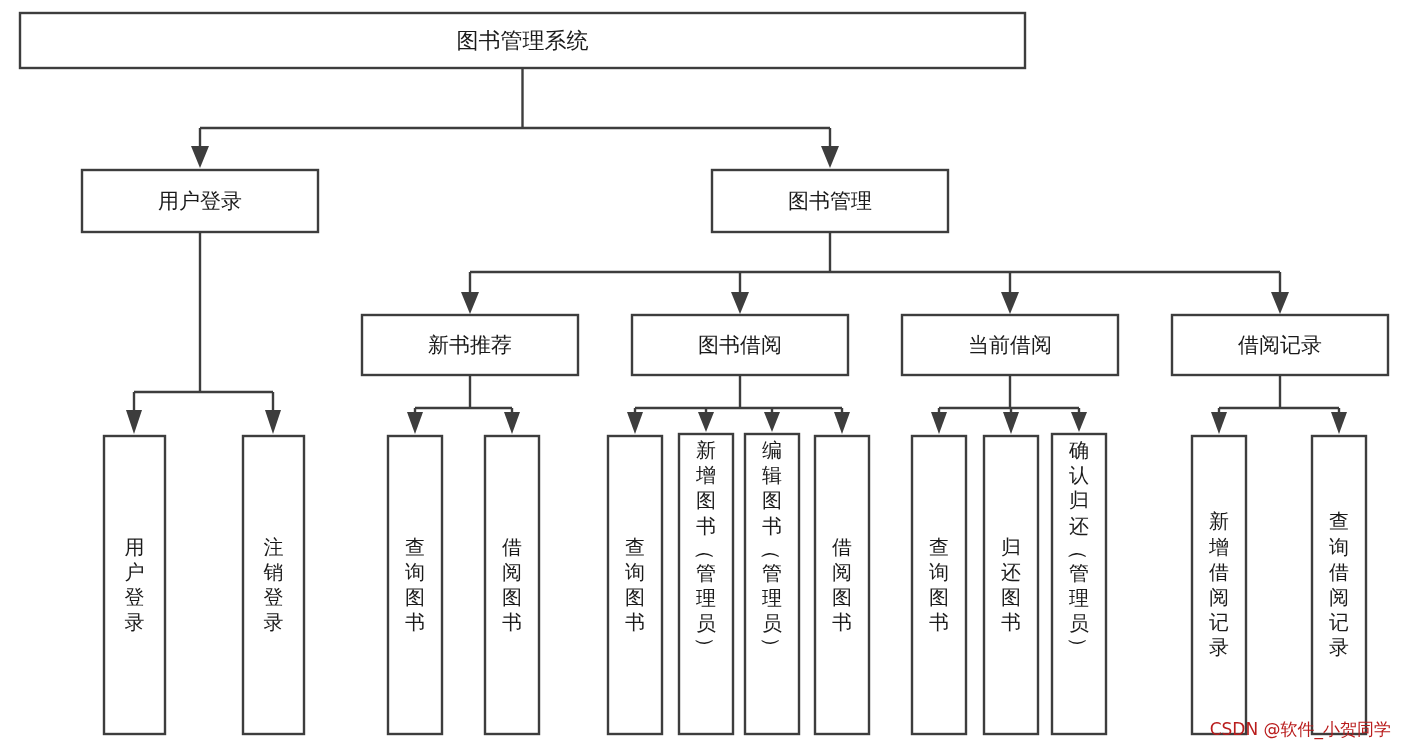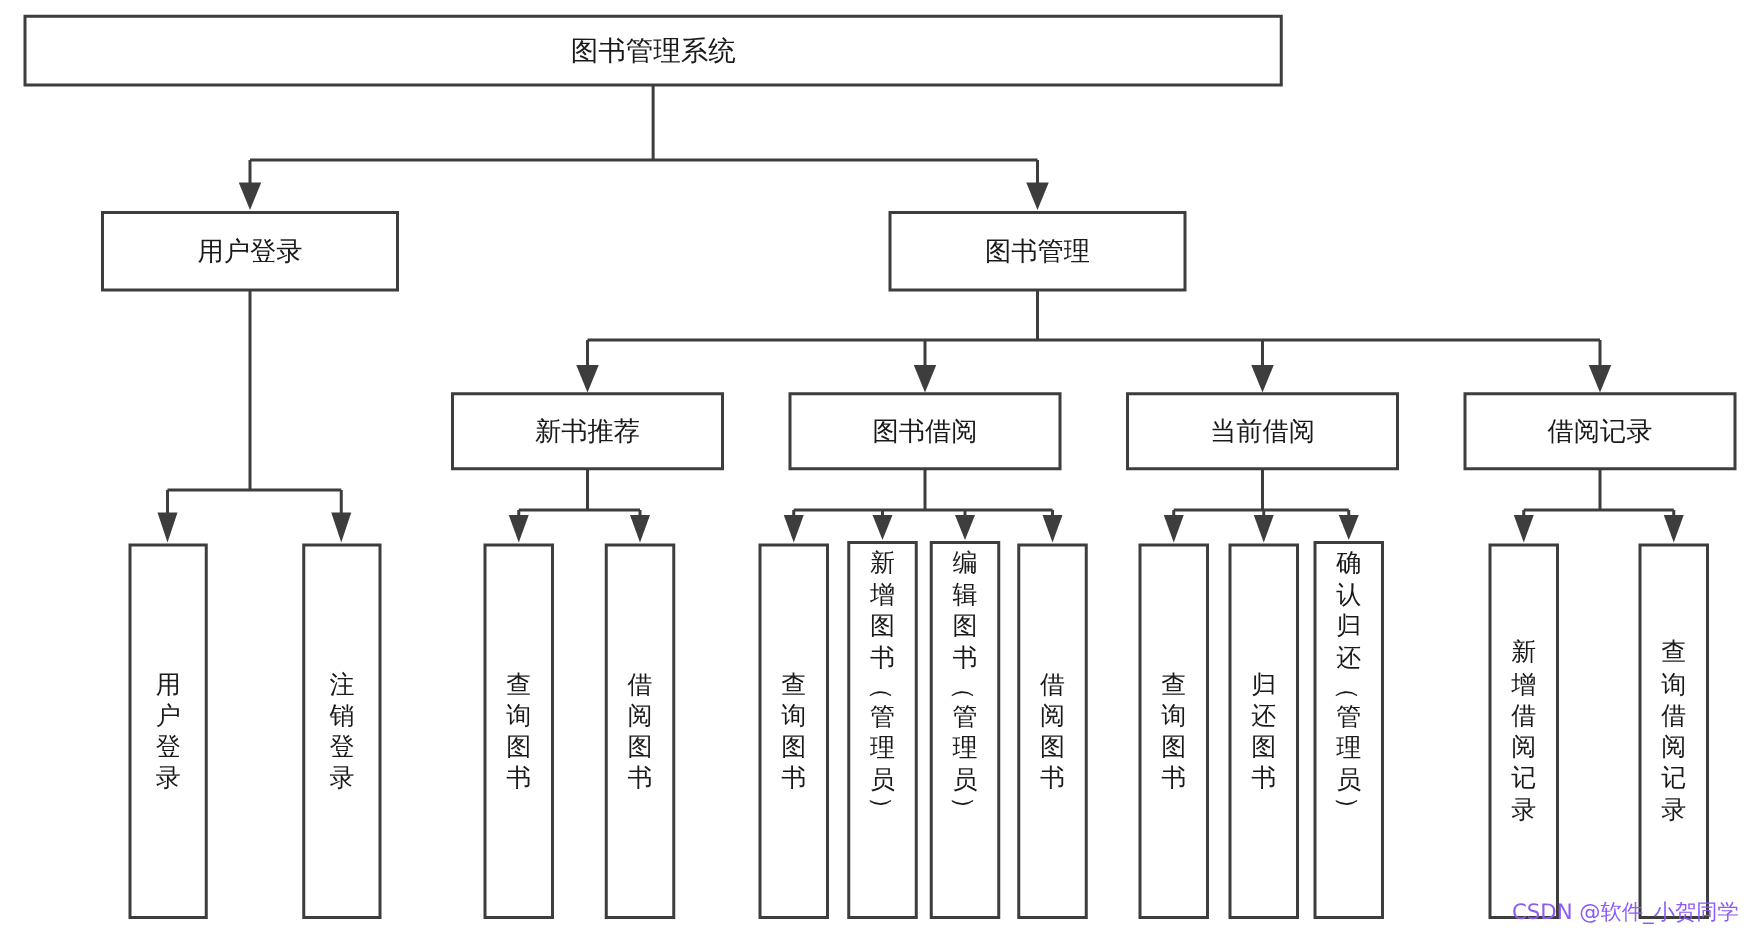--- a/index.html
+++ b/index.html
@@ -67,21 +67,21 @@
     letter-spacing: 0;
     white-space: pre;
     pointer-events: none;
   }
   .watermark {
     position: absolute;
     right: 14px;
     bottom: 6px;
     font-family: "DejaVu Sans", "Liberation Sans", sans-serif;
     font-size: 17px;
-    color: #8b5cf6;
+    color: #b91c1c;
     white-space: nowrap;
   }
 </style>
 </head>
 <body>
 
 <div id="diagram-root">
 
   <svg id="tree-svg" viewBox="0 0 1405 747" xmlns="http://www.w3.org/2000/svg">
 

